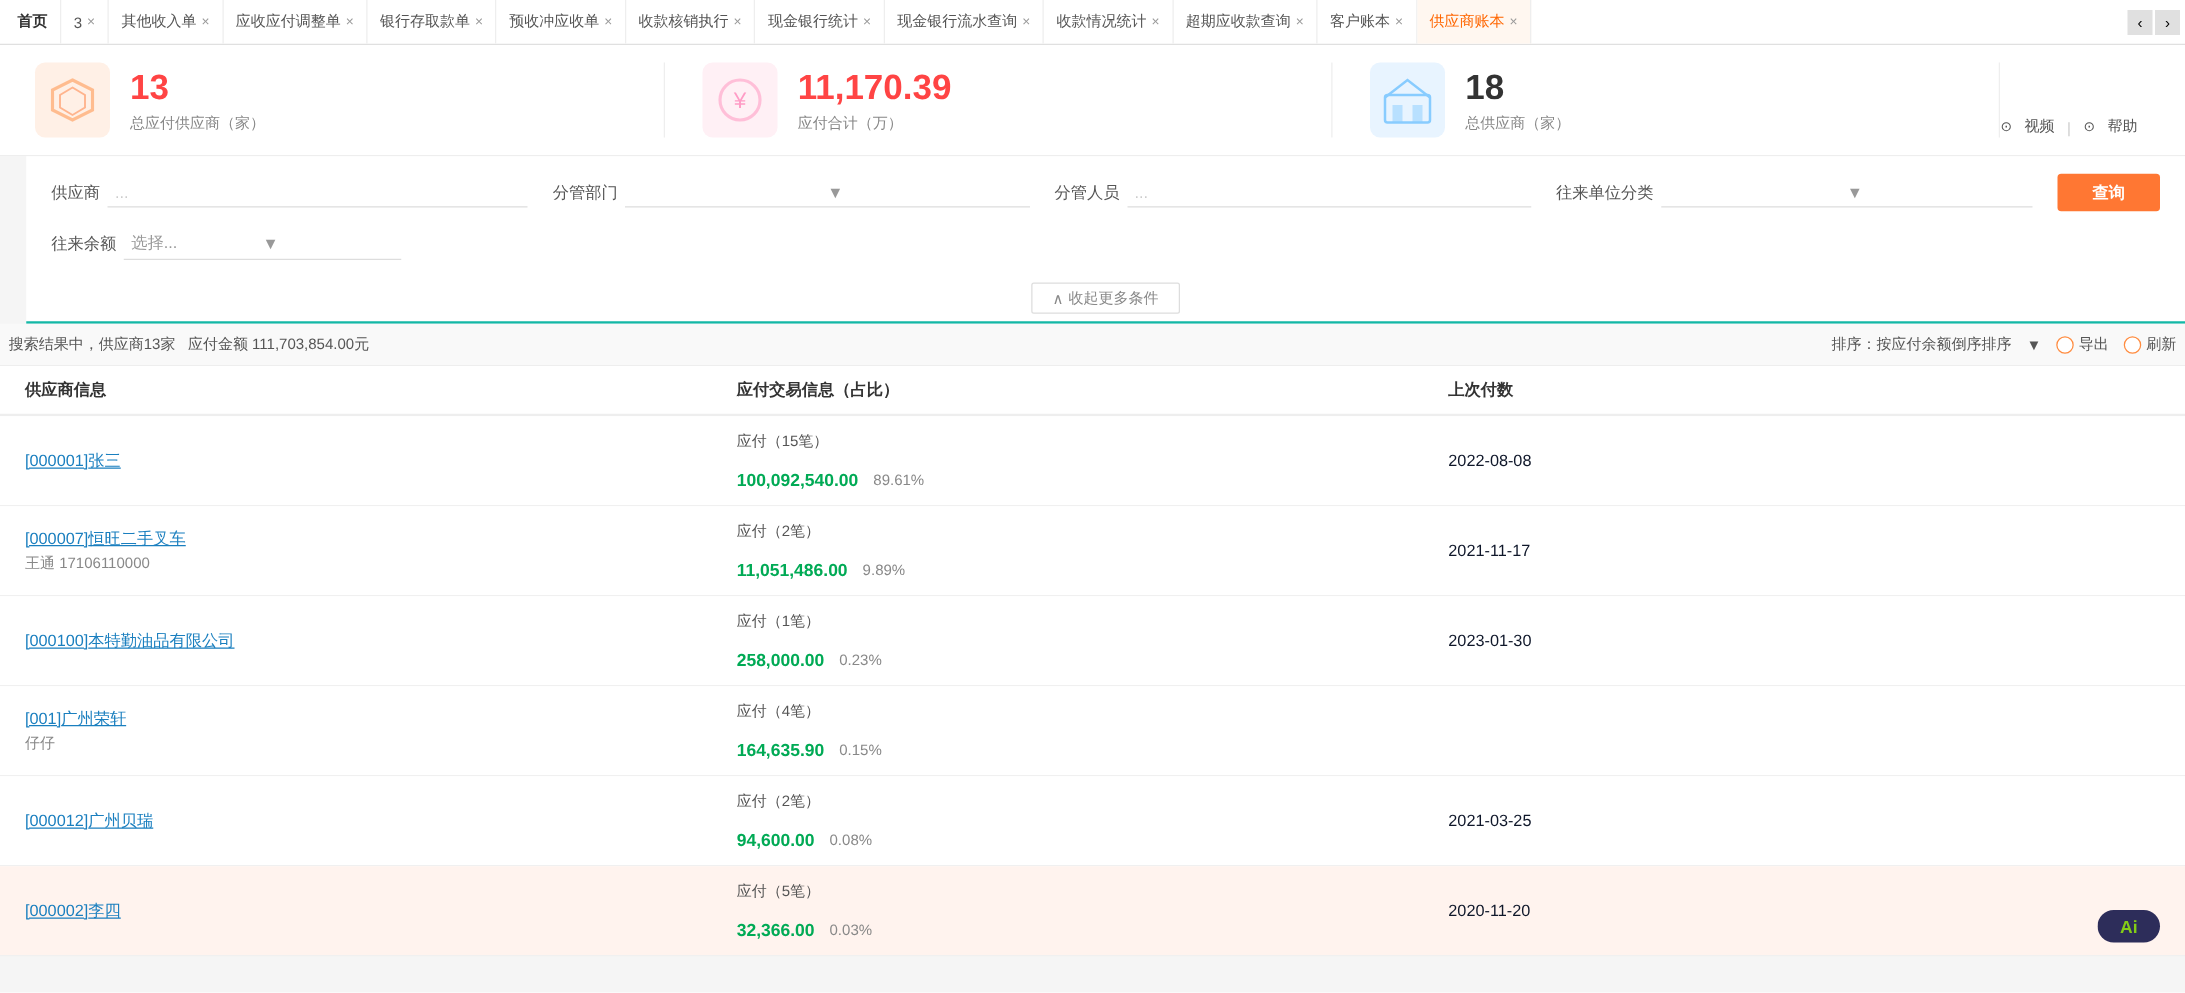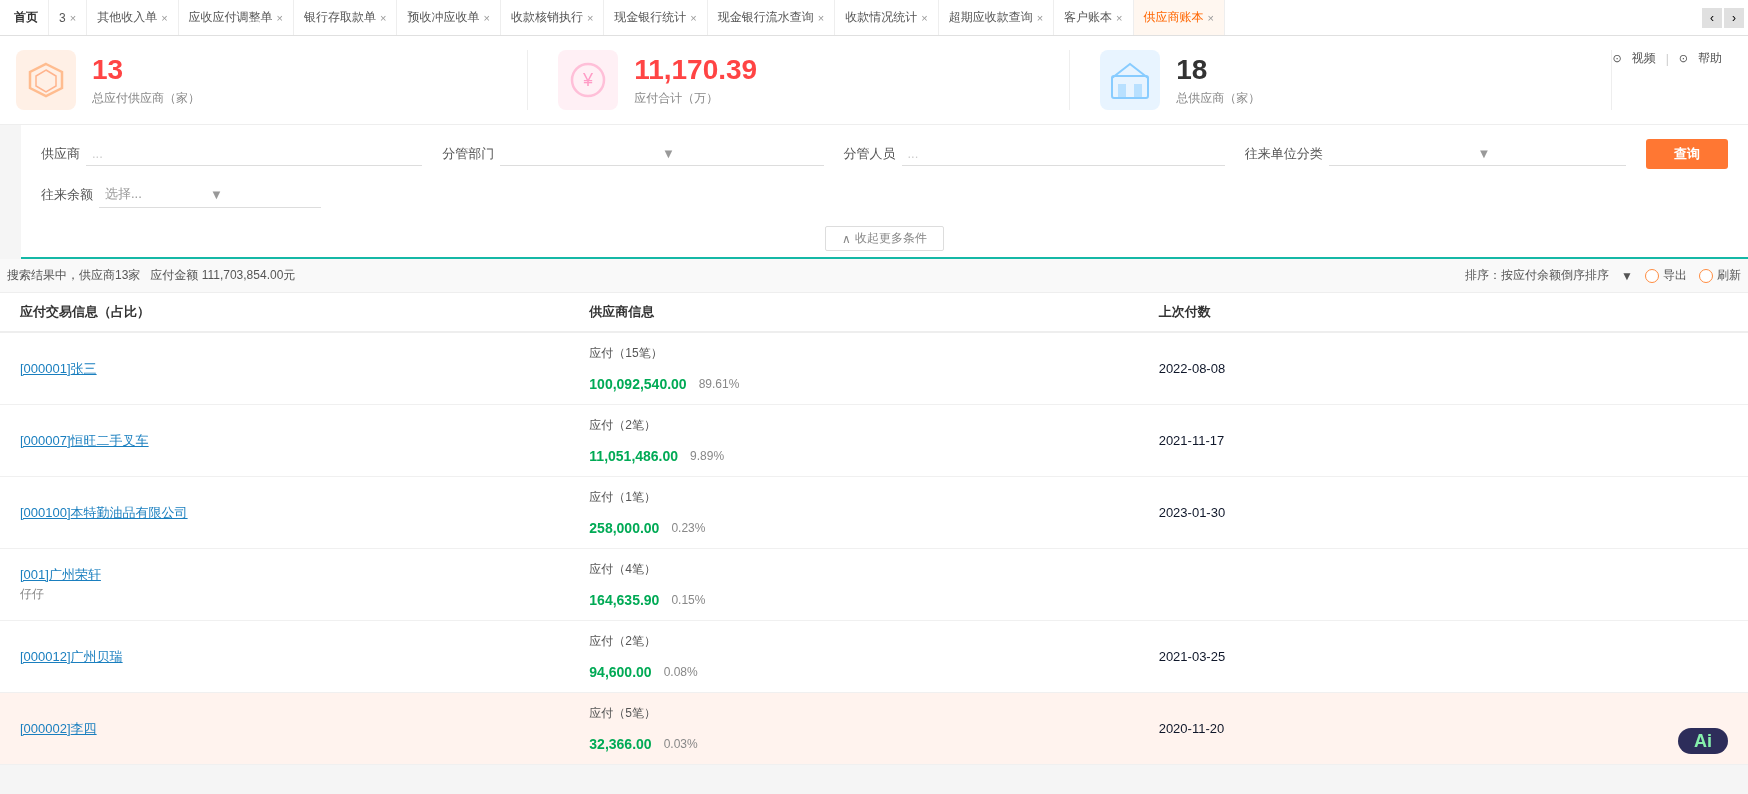--- a/index.html
+++ b/index.html
@@ -42,22 +42,22 @@
       cursor: pointer;
       display: flex; align-items: center; justify-content: center;
       font-size: 12px;
     }
 
     
     .stats-row {
       display: flex;
       background: #fff;
       border-bottom: 1px solid #eee;
-      padding: 14px 16px;
-      align-items: flex-start;
+      padding: 14px 28px;
+      align-items: flex-end;
       gap: 0;
     }
     .stat-card {
       display: flex;
       align-items: center;
       gap: 16px;
       flex: 1;
       border-right: 1px solid #eee;
       padding: 0 30px;
     }
@@ -396,22 +396,22 @@
     </div>
     <div class="action-btn">
       <div class="icon-circle"></div>
       <span>刷新</span>
     </div>
   </div>
 </div>
 
 <div class="main-content">
   <div class="table-header">
+    <span>供应商信息</span>
     <span>应付交易信息（占比）</span>
-    <span>供应商信息</span>
     <span>上次付数</span>
   </div>
 
   <div class="table-row">
     <div>
       <a class="supplier-link"><span>[000001]</span><span>张三</span></a>
     </div>
     <div class="trade-cell">
       <span class="trade-label">应付（15笔）</span>
       <div class="trade-row">
@@ -420,20 +420,21 @@
       </div>
     </div>
     <div>
       <span class="last-pay">2022-08-08</span>
     </div>
   </div>
 
   <div class="table-row">
     <div>
       <a class="supplier-link"><span>[000007]</span><span>恒旺二手叉车</span></a>
+      <div class="supplier-sub">王通  17106110000</div>
     </div>
     <div class="trade-cell">
       <span class="trade-label">应付（2笔）</span>
       <div class="trade-row">
         <span class="trade-amount">11,051,486.00</span>
         <span class="trade-pct">9.89%</span>
       </div>
     </div>
     <div>
       <span class="last-pay">2021-11-17</span>
@@ -499,13 +500,13 @@
         <span class="trade-amount">32,366.00</span>
         <span class="trade-pct">0.03%</span>
       </div>
     </div>
     <div>
       <span class="last-pay">2020-11-20</span>
     </div>
   </div>
 </div>
 
-<div style="position:fixed;bottom:40px;right:20px;background:#2d2d5a;color:#86efac;width:50px;height:26px;border-radius:13px;display:flex;align-items:center;justify-content:center;font-size:18px;font-weight:bold;cursor:pointer;z-index:999;">Ai</div>
+<div style="position:fixed;bottom:40px;right:20px;background:#2d2d5a;color:#84cc16;width:50px;height:26px;border-radius:13px;display:flex;align-items:center;justify-content:center;font-size:14px;font-weight:bold;cursor:pointer;z-index:999;">Ai</div>
 
 </body></html>

